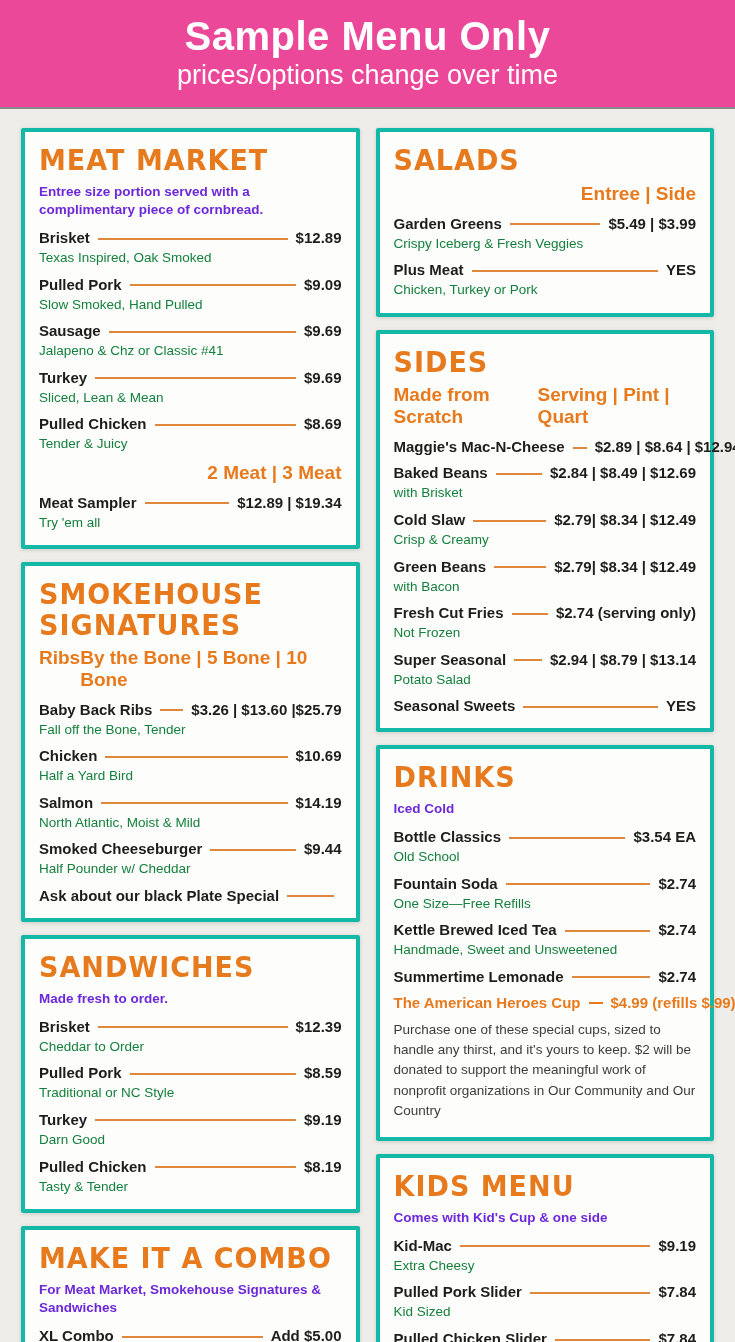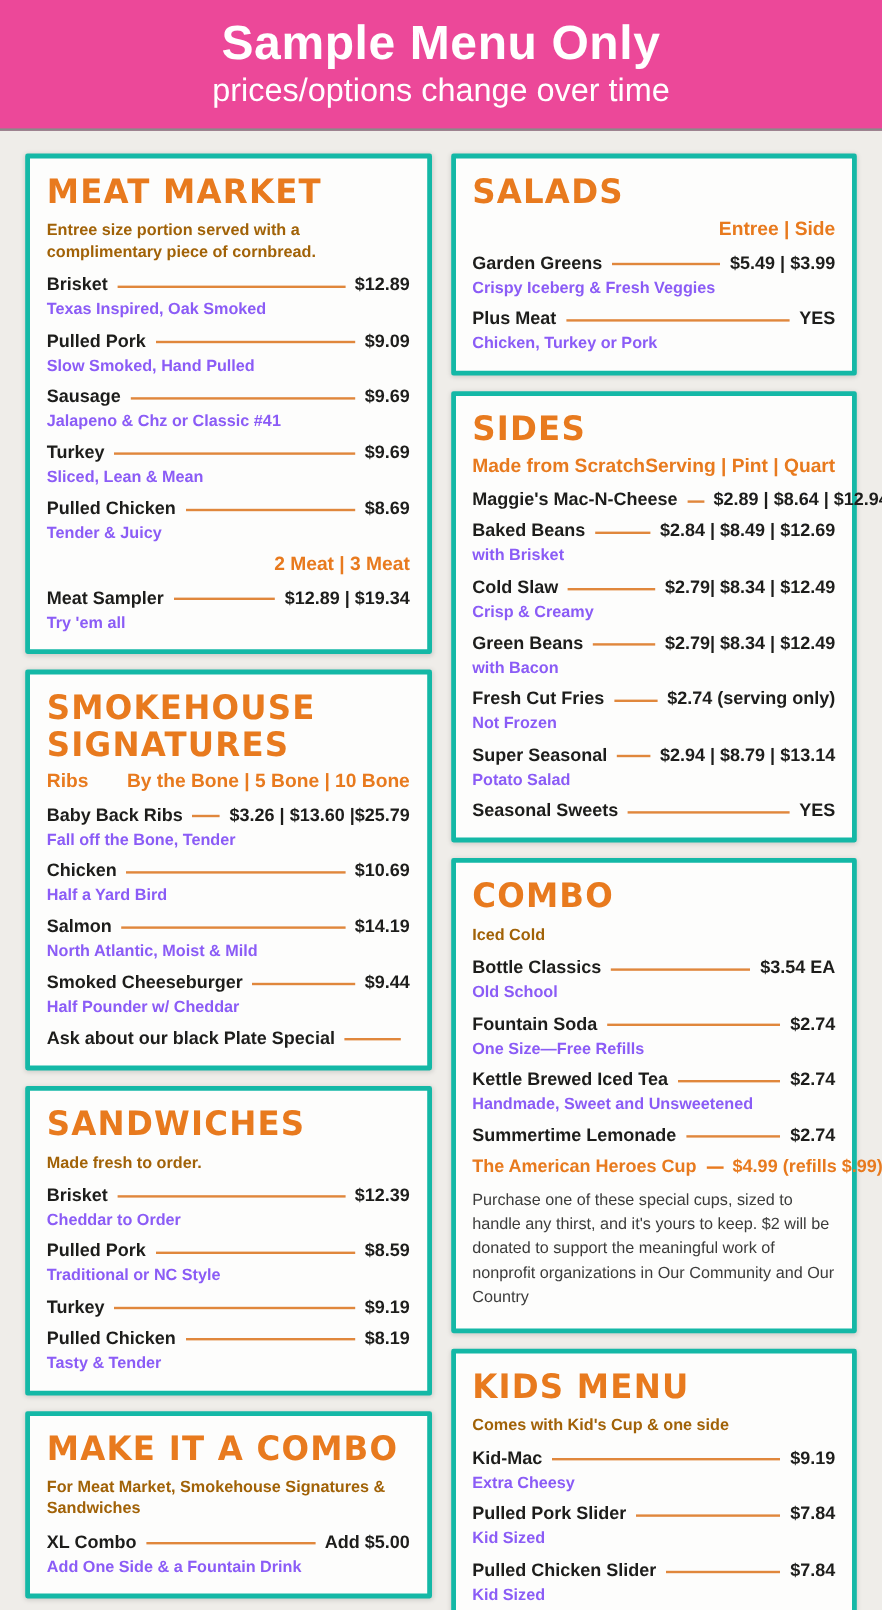--- a/index.html
+++ b/index.html
@@ -25,34 +25,34 @@
     box-shadow:0 1px 4px rgba(0,0,0,0.15);
     padding:11px 14px 12px; margin-bottom:13px;
   }
   .sec-title {
     color:#e87a1e; font-size:27px; font-weight:800;
     letter-spacing:1px; line-height:1.1; margin:2px 0 8px;
     font-family:"DejaVu Sans", sans-serif;
     transform:scaleY(1.04); transform-origin:left top;
   }
   .note {
-    color:#a16207; font-size:13.5px; font-weight:700;
+    color:#6d28d9; font-size:13.5px; font-weight:700;
     line-height:1.35; margin:2px 0 10px;
   }
   .label-row {
     display:flex; justify-content:space-between; align-items:baseline;
-    color:#e87a1e; font-size:16px; font-weight:700; margin:4px 0 10px;
+    color:#e87a1e; font-size:19px; font-weight:700; margin:4px 0 10px;
   }
   .item { margin-bottom:9px; }
   .item:last-child { margin-bottom:2px; }
   .irow { display:flex; align-items:center; font-size:15px; font-weight:700; color:#1d1d1b; }
   .iname { white-space:nowrap; }
   .leader { flex:1; border-top:2px solid #e0873c; margin:2px 8px 0; min-width:14px; }
   .iprice { white-space:nowrap; text-align:right; }
-  .idesc { color:#8b5cf6; font-size:13.5px; font-weight:700; margin-top:3px; line-height:1.3; }
+  .idesc { color:#15803d; font-size:13.5px; font-weight:400; margin-top:3px; line-height:1.3; }
   .item.accent .iname, .item.accent .iprice { color:#e87a1e; }
   .item.accent .leader { border-top-color:#e87a1e; }
   .para { color:#3c3c3b; font-size:13.5px; line-height:1.5; margin:2px 0 4px; }
 </style>
 </head>
 <body>
 
 <div class="page">
   <header class="banner">
     <h1>Sample Menu Only</h1>
@@ -180,20 +180,21 @@
               <span class="iprice">$8.59</span>
             </div>
             <div class="idesc">Traditional or NC Style</div>
           </div>
           <div class="item">
             <div class="irow">
               <span class="iname">Turkey</span>
               <span class="leader"></span>
               <span class="iprice">$9.19</span>
             </div>
+            <div class="idesc">Darn Good</div>
           </div>
           <div class="item">
             <div class="irow">
               <span class="iname">Pulled Chicken</span>
               <span class="leader"></span>
               <span class="iprice">$8.19</span>
             </div>
             <div class="idesc">Tasty &amp; Tender</div>
           </div>
         </section>
@@ -289,21 +290,21 @@
           </div>
           <div class="item">
             <div class="irow">
               <span class="iname">Seasonal Sweets</span>
               <span class="leader"></span>
               <span class="iprice">YES</span>
             </div>
           </div>
         </section>
         <section class="card">
-          <h2 class="sec-title">COMBO</h2>
+          <h2 class="sec-title">DRINKS</h2>
           <p class="note">Iced Cold</p>
           <div class="item">
             <div class="irow">
               <span class="iname">Bottle Classics</span>
               <span class="leader"></span>
               <span class="iprice">$3.54 EA</span>
             </div>
             <div class="idesc">Old School</div>
           </div>
           <div class="item">

